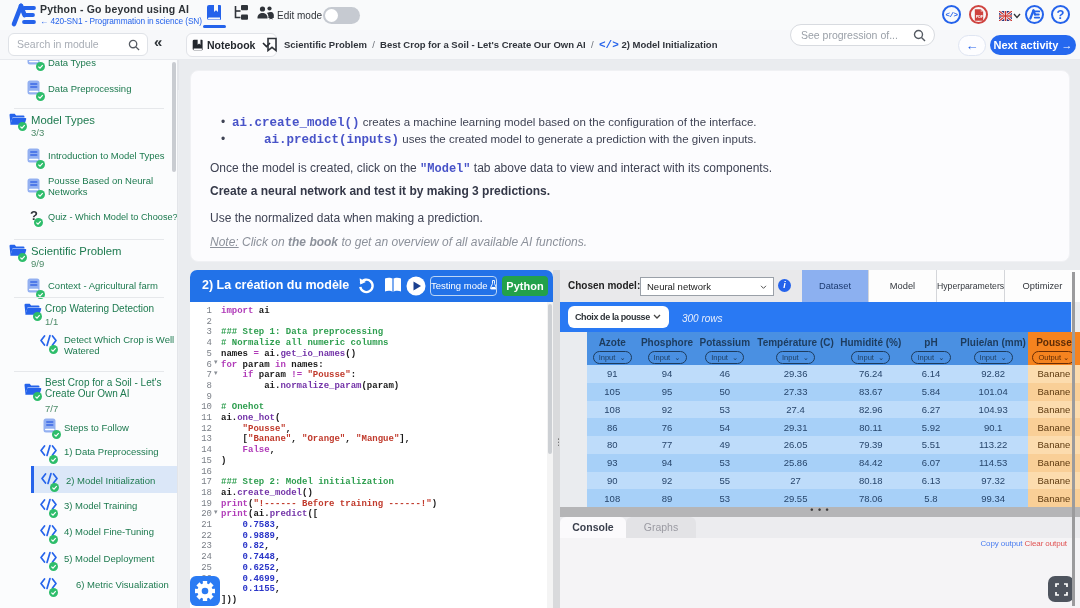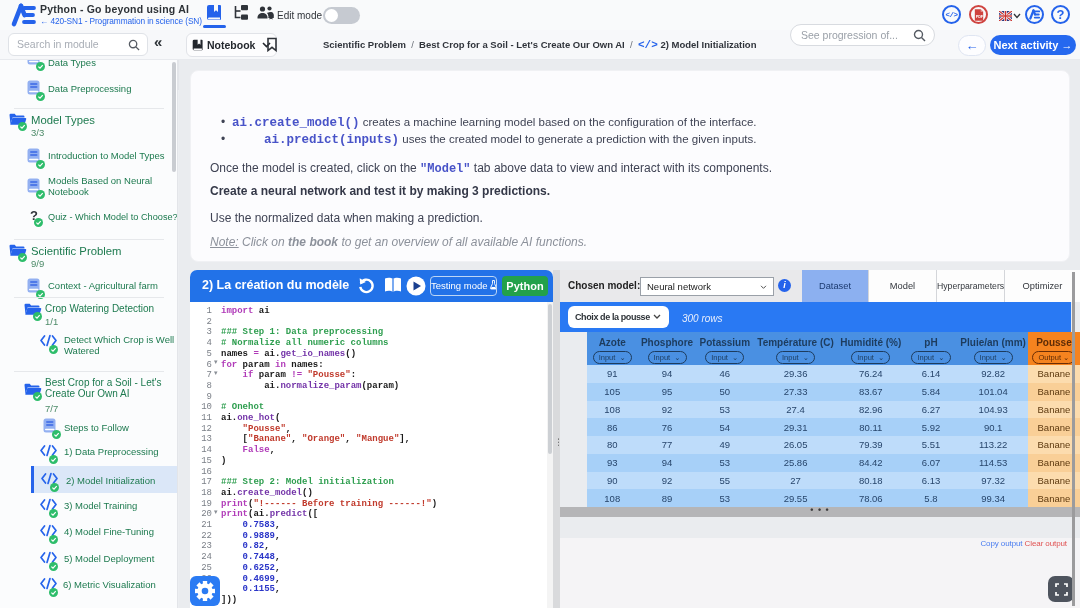--- a/index.html
+++ b/index.html
@@ -182,21 +182,21 @@
     <svg style="vertical-align:-2px; margin-right:3px;" width="12" height="12" viewBox="0 0 17 17">
         <path fill="#23272d" d="M3 1h11a1 1 0 0 1 1 1v13a1 1 0 0 1-1 1H3a2 2 0 0 1-2-2V3a2 2 0 0 1 2-2zm0 12.5a1 1 0 0 0 0 2h11v-2zM8 1v7l2-1.7L12 8V1z"></path>
       </svg>Notebook
     <svg style="vertical-align:1px; margin-left:4px;" width="9" height="6" viewBox="0 0 9 6">
         <path d="M1 1 L4.5 4.5 L8 1" stroke="#23272d" stroke-width="1.6" fill="none"></path>
       </svg>
   </div>
   <svg style="position:absolute; left:266px; top:7px;" width="12" height="15" viewBox="0 0 12 15">
       <path d="M2 1.5 h8 v12 l-4-3.2 -4 3.2 z" fill="none" stroke="#30343a" stroke-width="1.6"></path>
     </svg>
-  <div id="crumbs" style="left:284px;margin-left:39px;">Scientific Problem&nbsp; <span style="color:#6b7078; font-weight:normal;">/</span>&nbsp; Best Crop for a Soil - Let's Create Our Own AI&nbsp; <span style="color:#6b7078; font-weight:normal;">/</span>&nbsp; <span style="color:#2563eb; font-family:'Liberation Mono',monospace; font-size:11px;">&lt;/&gt;</span> 2) Model Initialization</div>
+  <div id="crumbs" style="left:284px;">Scientific Problem&nbsp; <span style="color:#6b7078; font-weight:normal;">/</span>&nbsp; Best Crop for a Soil - Let's Create Our Own AI&nbsp; <span style="color:#6b7078; font-weight:normal;">/</span>&nbsp; <span style="color:#2563eb; font-family:'Liberation Mono',monospace; font-size:11px;">&lt;/&gt;</span> 2) Model Initialization</div>
   <div id="backpill">←</div>
   <div id="nextbtn">Next activity →</div>
 </div>
 <svg width="0" height="0" style="position:absolute;">
     <defs>
   <g id="i-check">
         <circle cx="4.5" cy="4.5" r="4.5" fill="#2ebd6b"></circle>
         <path d="M2.4 4.6 L4 6.2 L6.7 3.2" stroke="#fff" stroke-width="1.2" fill="none"></path>
       </g>
   <g id="i-folder">
@@ -237,21 +237,21 @@
   <div class="item cnt" style="left:31px; top:67px;">3/3</div>
   <svg class="abs" style="left:27px; top:88px;" width="23" height="25">
       <use href="#i-doc"></use>
       <use href="#i-check" x="9" y="12"></use>
     </svg>
   <div class="item" style="left:48px; top:90px;">Introduction to Model Types</div>
   <svg class="abs" style="left:27px; top:118px;" width="23" height="25">
       <use href="#i-doc"></use>
       <use href="#i-check" x="9" y="12"></use>
     </svg>
-  <div class="item" style="left:48px; top:115px; width:115px; white-space:normal;">Models Based on Neural Notebook</div>
+  <div class="item" style="left:48px; top:115px; width:115px; white-space:normal;">Pousse Based on Neural Networks</div>
   <div class="item" style="left:30px; top:148px; font-size:13px; font-weight:bold; color:#30343a;">?</div>
   <svg class="abs" style="left:34px; top:158px;" width="10" height="10">
       <use href="#i-check"></use>
     </svg>
   <div class="item" style="left:48px; top:152px; font-size:9.2px;">Quiz - Which Model to Choose?</div>
   <div class="hr" style="top:179px;"></div>
   <svg class="abs" style="left:9px; top:183px;" width="24" height="24">
       <use href="#i-folder"></use>
       <use href="#i-check" x="9" y="10"></use>
     </svg>
@@ -309,21 +309,21 @@
   <div class="item" style="left:64px; top:466px;">4) Model Fine-Tuning</div>
   <svg class="abs" style="left:40px; top:491px;" width="24" height="22">
       <use href="#i-code"></use>
       <use href="#i-check" x="9" y="11"></use>
     </svg>
   <div class="item" style="left:64px; top:493px;">5) Model Deployment</div>
   <svg class="abs" style="left:40px; top:517px;" width="24" height="22">
       <use href="#i-code"></use>
       <use href="#i-check" x="9" y="11"></use>
     </svg>
-  <div class="item" style="left:63px; top:519px;">6) Metric Visualization</div>
+  <div class="item" style="left:76px; top:519px;">6) Metric Visualization</div>
 </div>
 <div id="mainbg"></div>
 <div id="card">
   <div class="abs" style="left:30px; top:44px;">•&nbsp; <span class="codeblue" style="font-size:12.5px;">ai.create_model()</span> <span style="font-size:11.5px;">creates a machine learning model based on the configuration of the interface.</span></div>
   <div class="abs" style="left:30px; top:61px;">•&nbsp; <span class="codeblue" style="font-size:12.5px;margin-left:32px;">ai.predict(inputs)</span> <span style="font-size:11.5px;">uses the created model to generate a prediction with the given inputs.</span></div>
   <div class="abs" style="left:19px; top:90px;">Once the model is created, click on the <span class="codeblue" style="font-size:12px;">"Model"</span> tab above data to view and interact with its components.</div>
   <div class="abs" style="left:19px; top:113px; font-weight:bold; color:#343848;">Create a neural network and test it by making 3 predictions.</div>
   <div class="abs" style="left:19px; top:140px;">Use the normalized data when making a prediction.</div>
   <div class="abs" style="left:19px; top:164px; font-style:italic; color:#8c919b;"><span style="text-decoration:underline;">Note:</span> Click on <b>the book</b> to get an overview of all available AI functions.</div>
 </div>
@@ -531,20 +531,24 @@
           <td>53</td>
           <td>29.55</td>
           <td>78.06</td>
           <td>5.8</td>
           <td>99.34</td>
           <td class="pousse">Banane</td>
         </tr>
   </tbody>
     </table>
   <div id="graybar">• • •</div>
+  <div id="constabs">
+    <div id="tab-console">Console</div>
+    <div id="tab-graphs">Graphs</div>
+  </div>
   <div id="consolebg"></div>
   <div id="outlinks"><span style="color:#4a7df0;">Copy output</span> <span style="color:#e05252;">Clear output</span></div>
   <div id="fsbtn">
       <svg width="13" height="13" viewBox="0 0 13 13">
         <g stroke="#fff" stroke-width="1.7" fill="none">
           <path d="M1 4 V1 H4"></path>
           <path d="M9 1 H12 V4"></path>
           <path d="M12 9 V12 H9"></path>
           <path d="M4 12 H1 V9"></path>
         </g>

